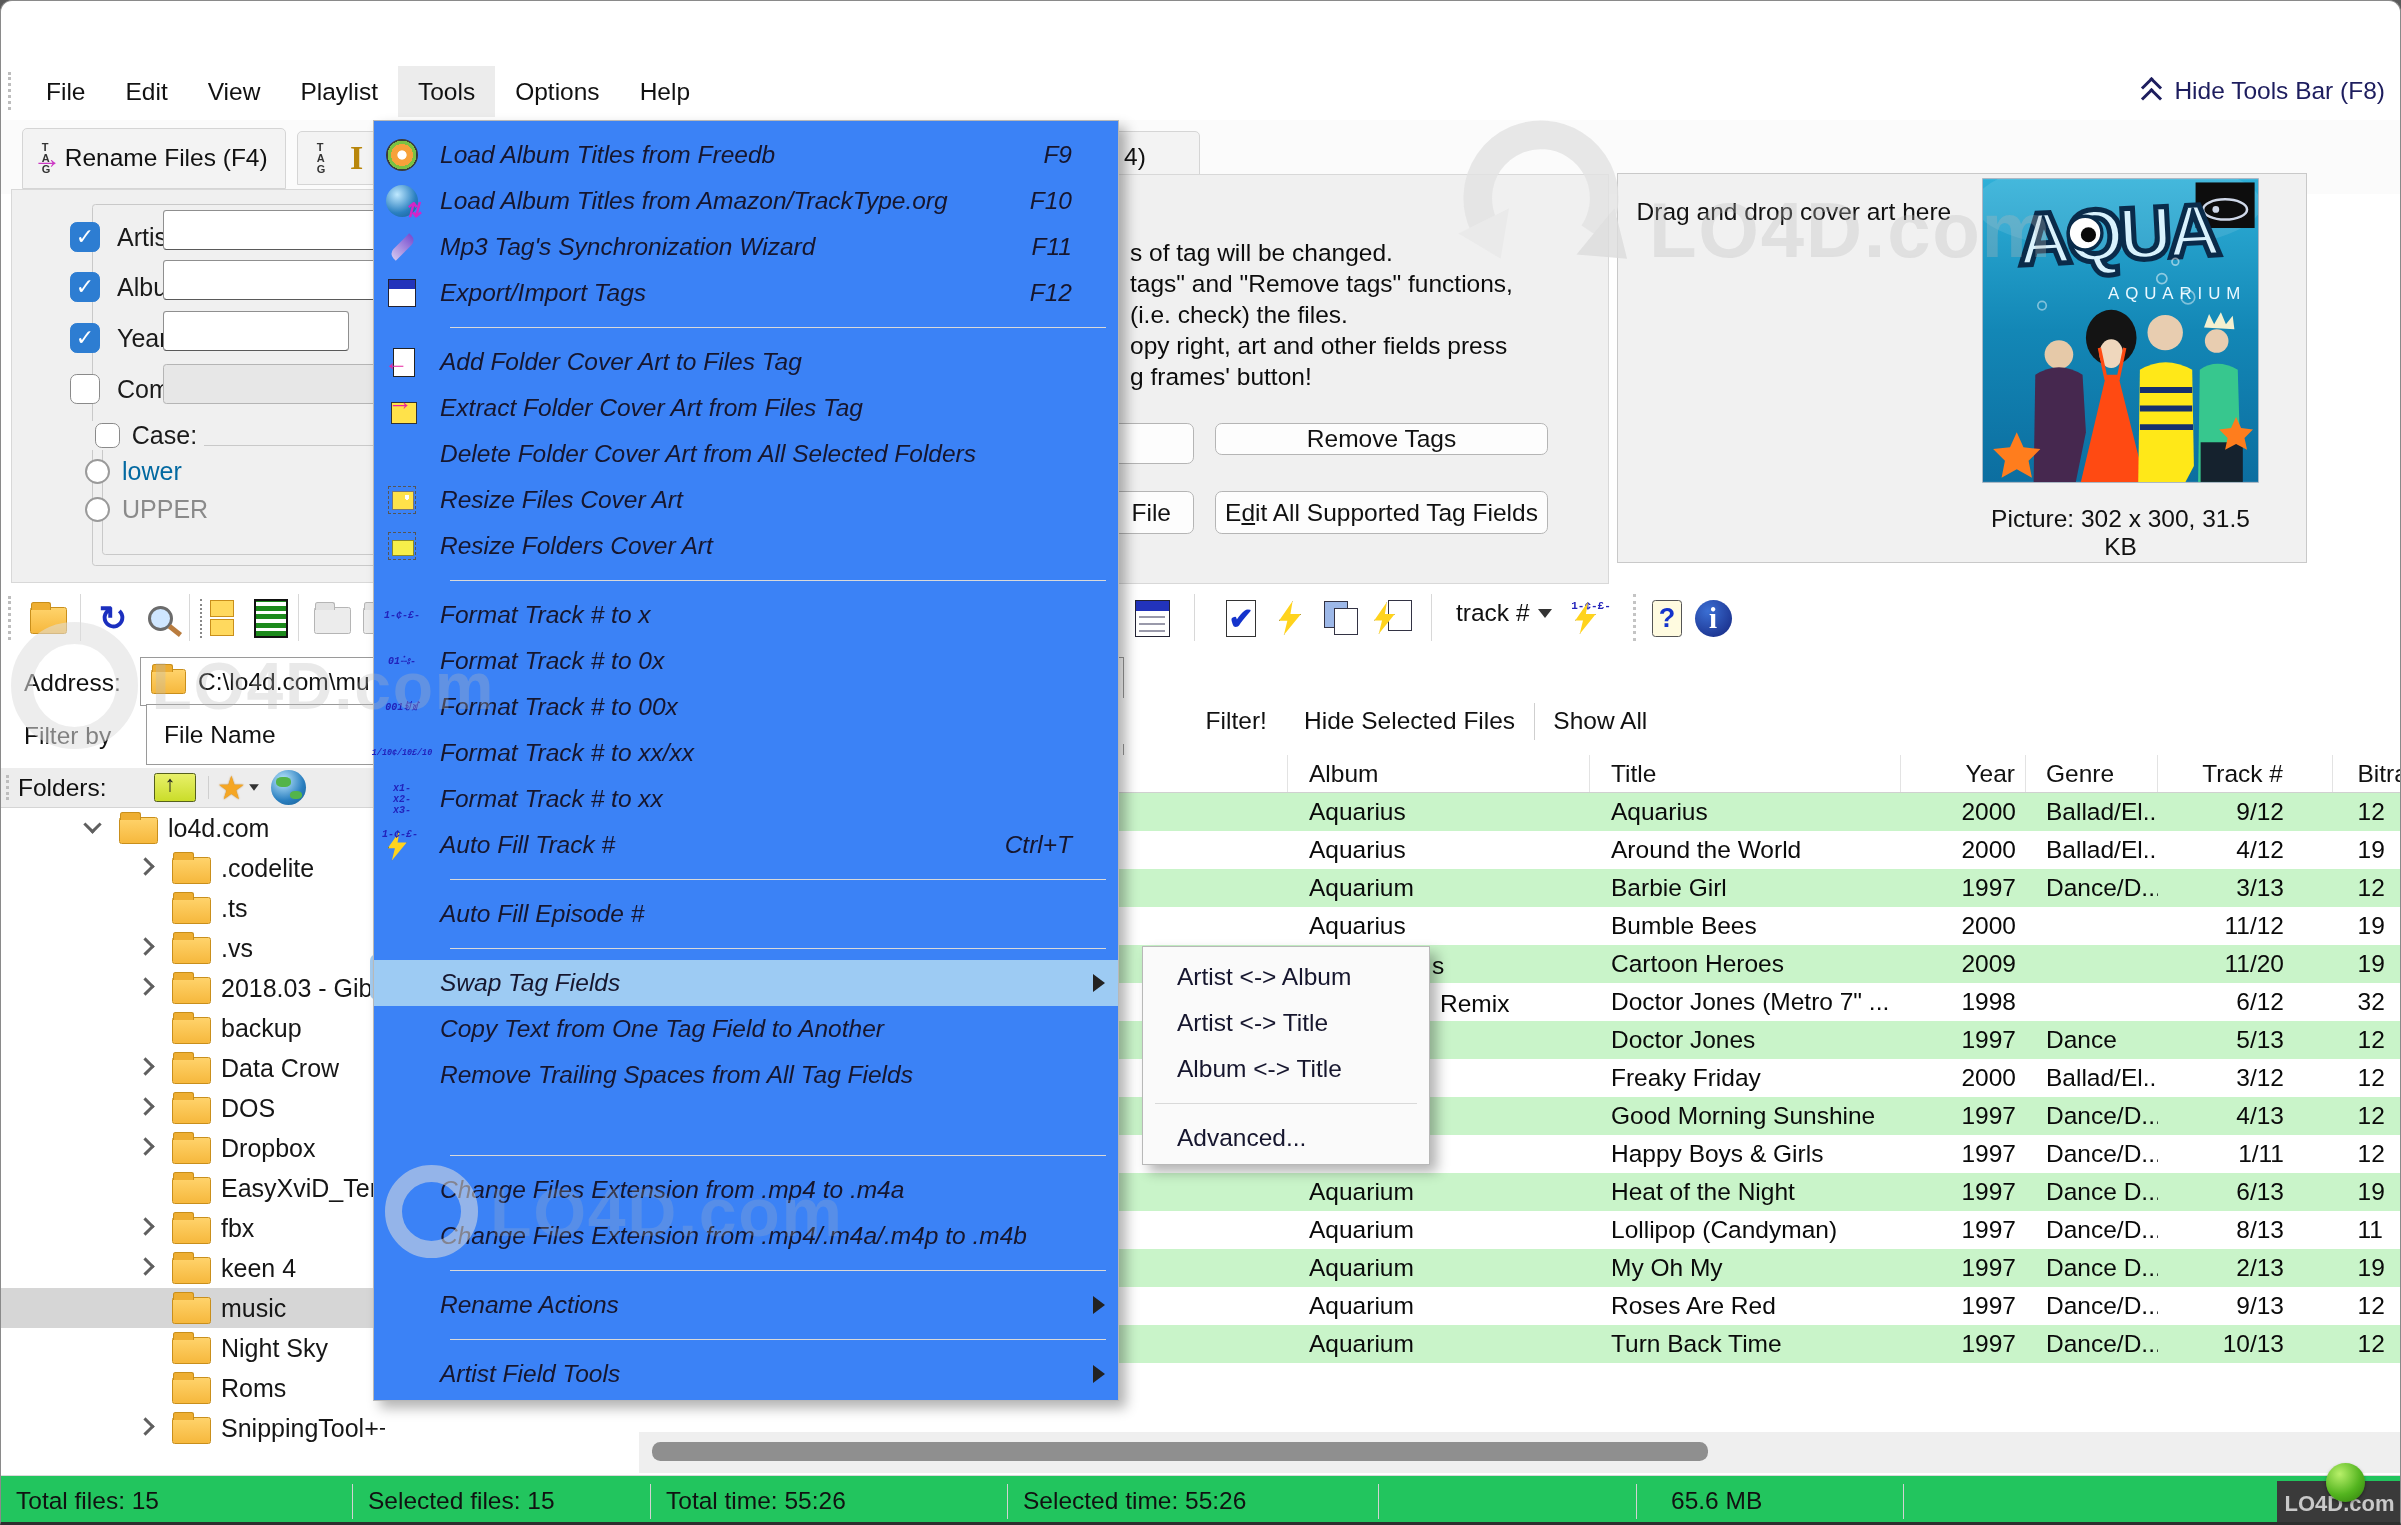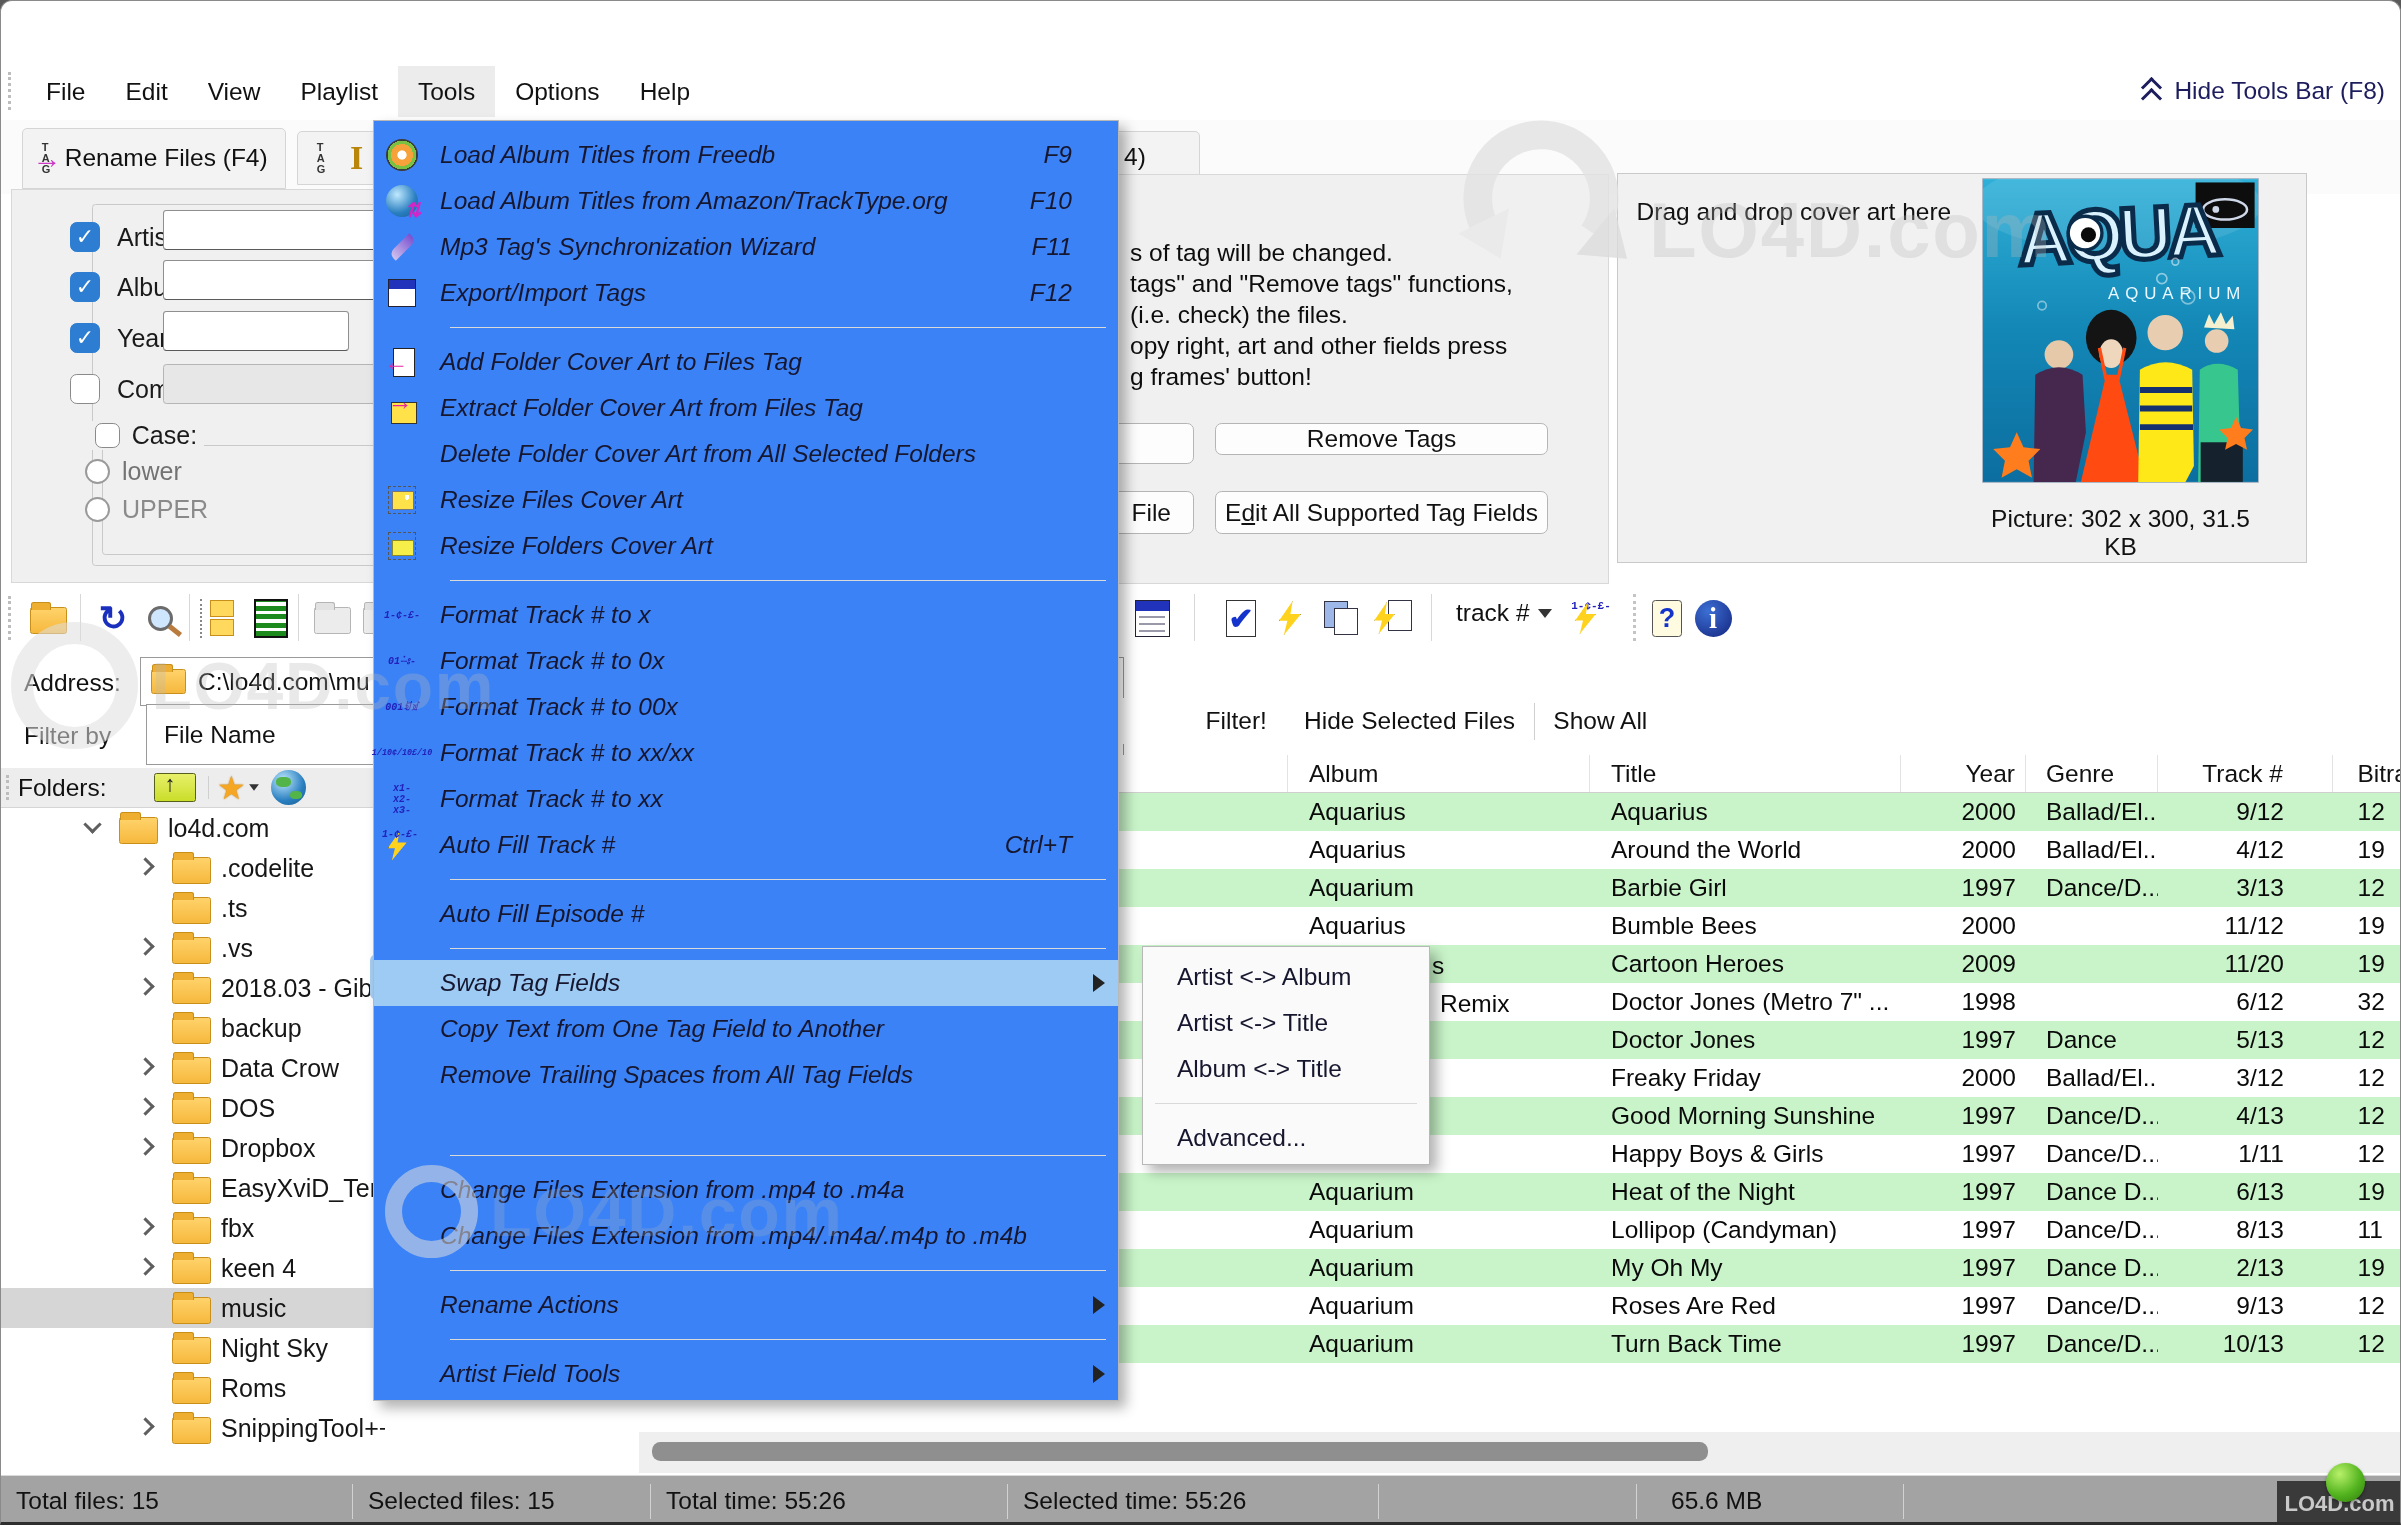--- a/index.html
+++ b/index.html
@@ -167,21 +167,21 @@
   .c-ye { width:125px; flex:none; justify-content:flex-end; text-align:right; padding-right:10px; display:flex; }
   .c-ge { width:132px; flex:none; padding-left:20px; white-space:nowrap; overflow:hidden; }
   .c-tr { width:175px; flex:none; justify-content:flex-end; text-align:right; padding-right:49px; display:flex; }
   .c-bi { width:169px; flex:none; padding-left:24.5px; }
   .frag { position:absolute; font-size:24.5px; color:#0a0a0a; }
 
   .hscroll { position:absolute; left:638px; top:1431px; width:1763px; height:41px; background:#efefef; }
   .hthumb { position:absolute; left:12.7px; top:10px; width:1056px; height:18.6px; background:#8f8f8f; border-radius:8.4px; }
 
   
-  .statusbar { position:absolute; left:0; top:1474px; width:2401px; height:51px; background:#a3a3a3; border-top:0.8px solid #d9d9d9;
+  .statusbar { position:absolute; left:0; top:1474px; width:2401px; height:51px; background:#22c55e; border-top:0.8px solid #d9d9d9;
                display:flex; align-items:center; font-size:24.5px; color:#111; }
   .scell { height:70%; display:flex; align-items:center; border-right:1.7px solid #d2d2d2; padding-left:15px; }
 
   
   .menu { position:absolute; left:372px; top:119px; width:746px; height:1281px; background:#3b82f6;
           border:0.8px solid #b8b8b8; box-shadow:6.8px 6.8px 12px rgba(0,0,0,0.30); z-index:50; padding:11px 0;font-style:italic; }
   .mi { height:46px; display:flex; align-items:center; font-size:24.5px; color:#16162e; padding:0 12px 0 12px; position:relative; }
   .mi.hl { background:#9dcbf3; }
   .mlabel { margin-left:22px; white-space:nowrap; }
   .mshort { margin-left:auto; padding-right:34px; }
@@ -334,21 +334,21 @@
   <div class="fldrow" style="left:69px; top:373px;">
     <span class="cb"></span>
     <span>Comment</span>
   </div>
   <div class="inputbox dis" style="left:162px; top:363px; width:591px; height:40px;"></div>
   <div class="groupbox" style="left:101px; top:444px; width:649px; height:110px;"></div>
   <div class="fldrow" style="left:87px; top:420px; gap:12px; background:#f0f0f0; padding:0 6.8px;">
     <span class="cb" style="width:25px;height:25px;"></span>
     <span>Case:</span>
   </div>
-  <div class="fldrow" style="left:84px; top:456px; gap:12px; color:#737373;align-items:center;">
+  <div class="fldrow" style="left:84px; top:456px; gap:12px; color:#0369a1;align-items:center;">
     <span class="radio"></span>
     <span>lower</span>
   </div>
   <div class="fldrow" style="left:84px; top:494px; gap:12px; color:#8a8a8a;">
     <span class="radio"></span>
     <span>UPPER</span>
   </div>
 
   <div class="pane" style="left:760px; top:173px; width:848px; height:410px;">
     <div class="edit-lines" style="left:368px; top:62px;">s of tag will be changed.

